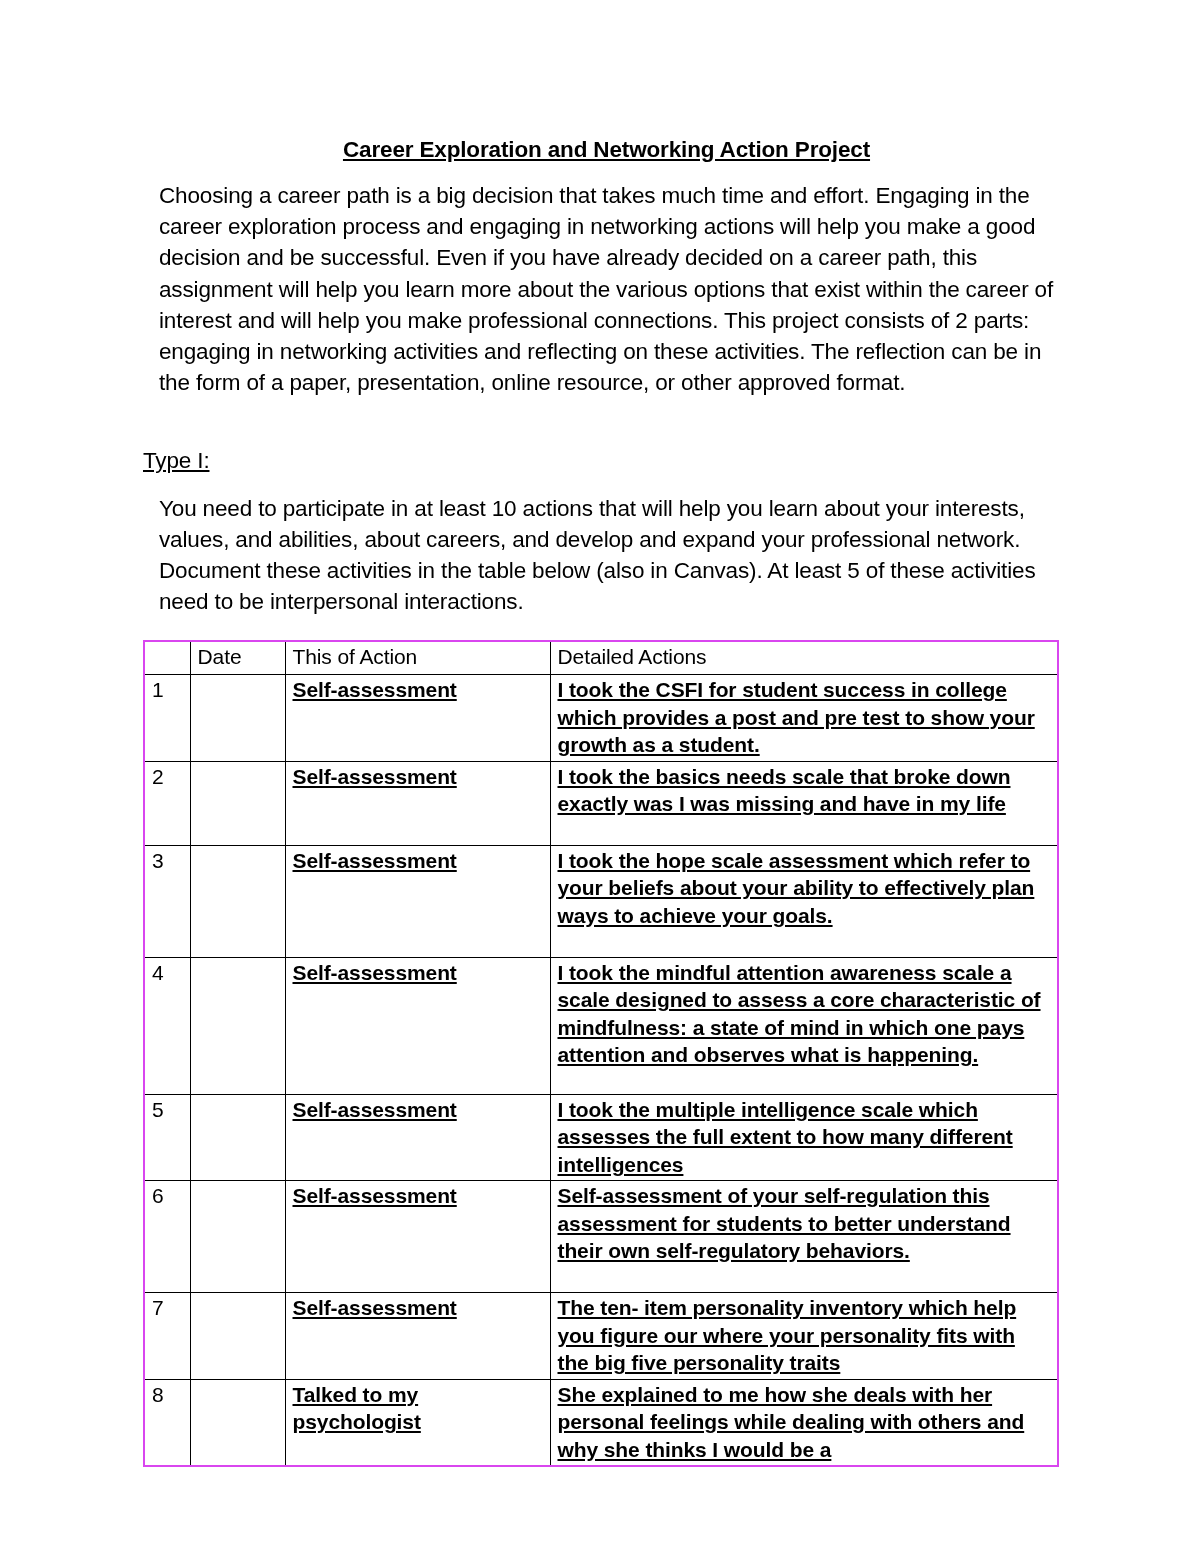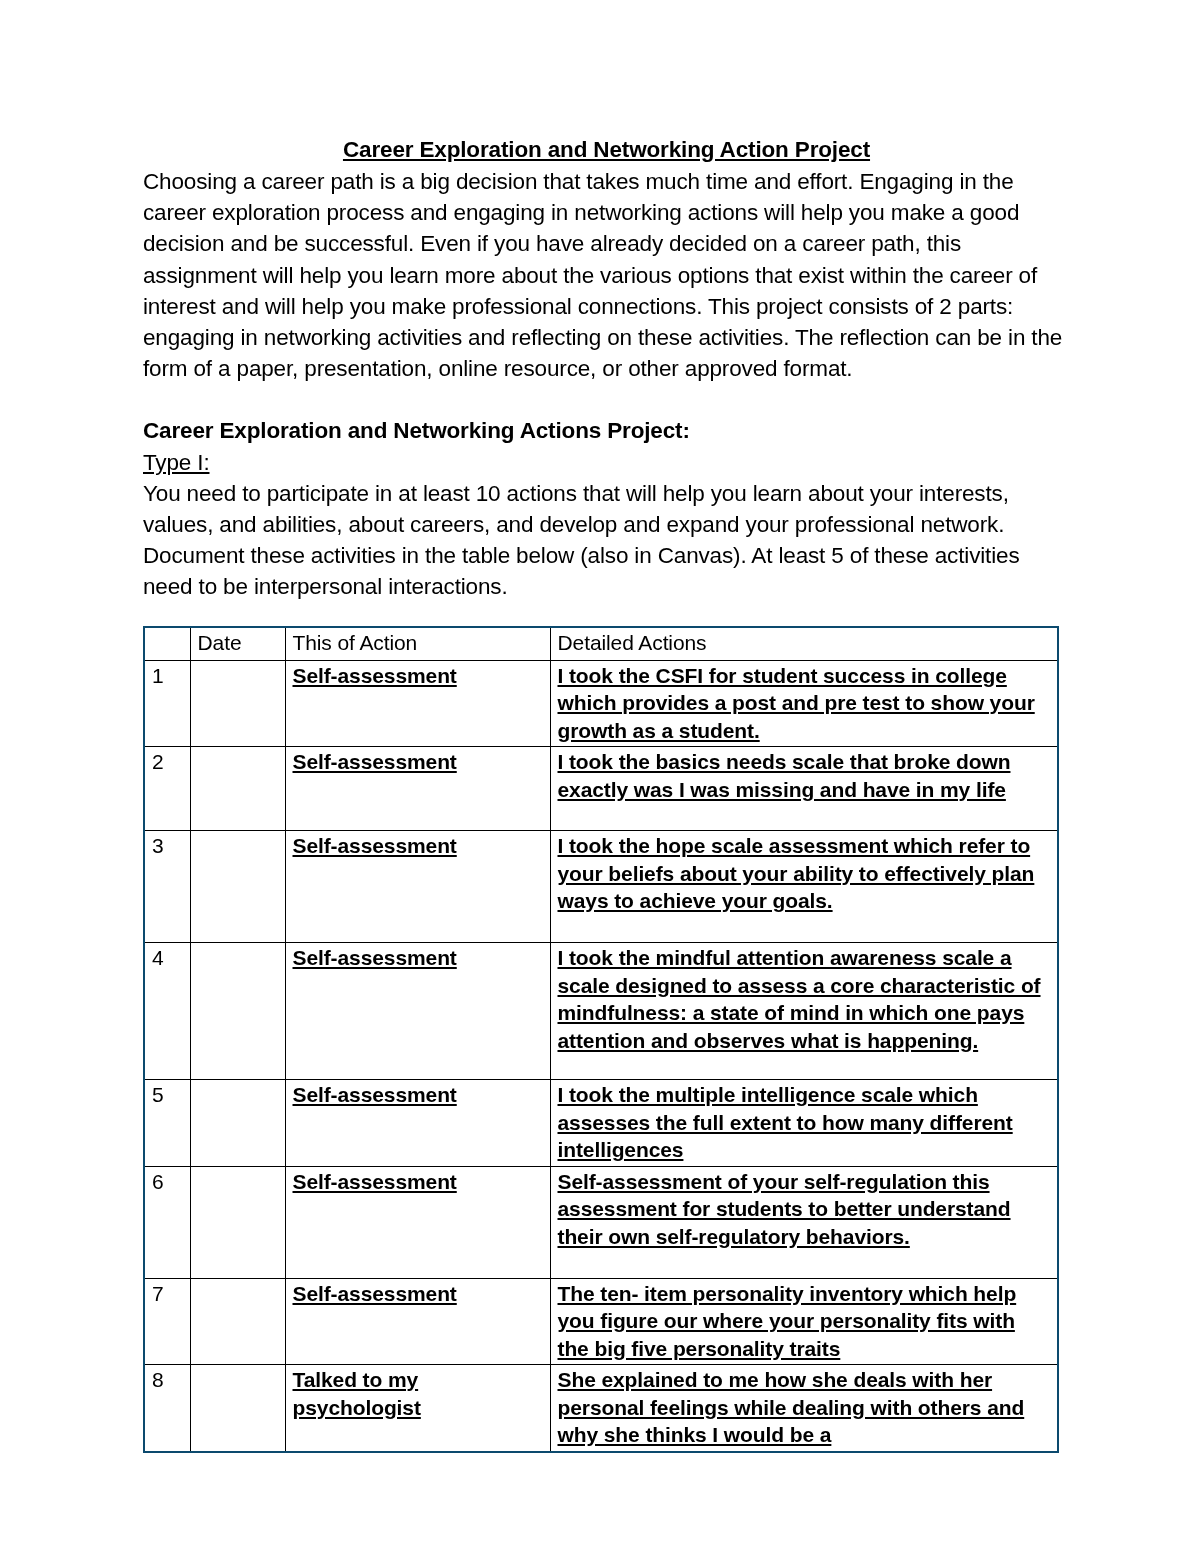--- a/index.html
+++ b/index.html
@@ -32,21 +32,21 @@
     letter-spacing: -0.15px;
   }
   .doc-title .u {
     text-decoration: underline;
     text-underline-offset: 2px;
   }
 
   .body-par {
     font-size: 22.5px;
     line-height: 31.2px;
-    margin: 0;
+    margin: 16px;
     letter-spacing: -0.15px;
     text-align: left;
   }
 
   .spacer-par {
     height: 31px;
   }
 
   .section-head {
     font-size: 22.5px;
@@ -69,21 +69,21 @@
 
   .table-wrap {
     margin-top: 23px;
     width: 914px;
   }
 
   table.actions {
     border-collapse: collapse;
     table-layout: fixed;
     width: 914px;
-    border: 2px solid #0c4a6e;
+    border: 2px solid #d946ef;
   }
   table.actions col.c-num   { width: 46px; }
   table.actions col.c-date  { width: 95px; }
   table.actions col.c-type  { width: 265px; }
   table.actions col.c-sum   { width: 508px; }
 
   table.actions th,
   table.actions td {
     border: 1px solid #000;
     vertical-align: top;
@@ -123,21 +123,20 @@
 <body>
 
 <div class="page">
 
   <h1 class="doc-title"><span class="u">Career Exploration and Networking Action Project </span></h1>
 
   <p class="body-par">Choosing a career path is a big decision that takes much time and effort. Engaging in the career exploration process and engaging in networking actions will help you make a good decision and be successful.  Even if you have already decided on a career path, this assignment will help you learn more about the various options that exist within the career of interest and will help you make professional connections.  This project consists of 2 parts:  engaging in networking activities and reflecting on these activities.  The reflection can be in the form of a paper, presentation, online resource, or other approved format.</p>
 
   <div class="spacer-par"></div>
 
-  <p class="section-head">Career Exploration and Networking Actions Project:</p>
 
   <p class="part-label"><span class="u">Type I: </span></p>
 
   <p class="body-par">You need to participate in at least 10 actions that will help you learn about your interests, values, and abilities, about careers, and develop and expand your professional network.  Document these activities in the table below (also in Canvas).  At least 5 of these activities need to be interpersonal interactions.</p>
 
   <div class="table-wrap">
     <table class="actions">
       <colgroup>
         <col class="c-num">
         <col class="c-date">

